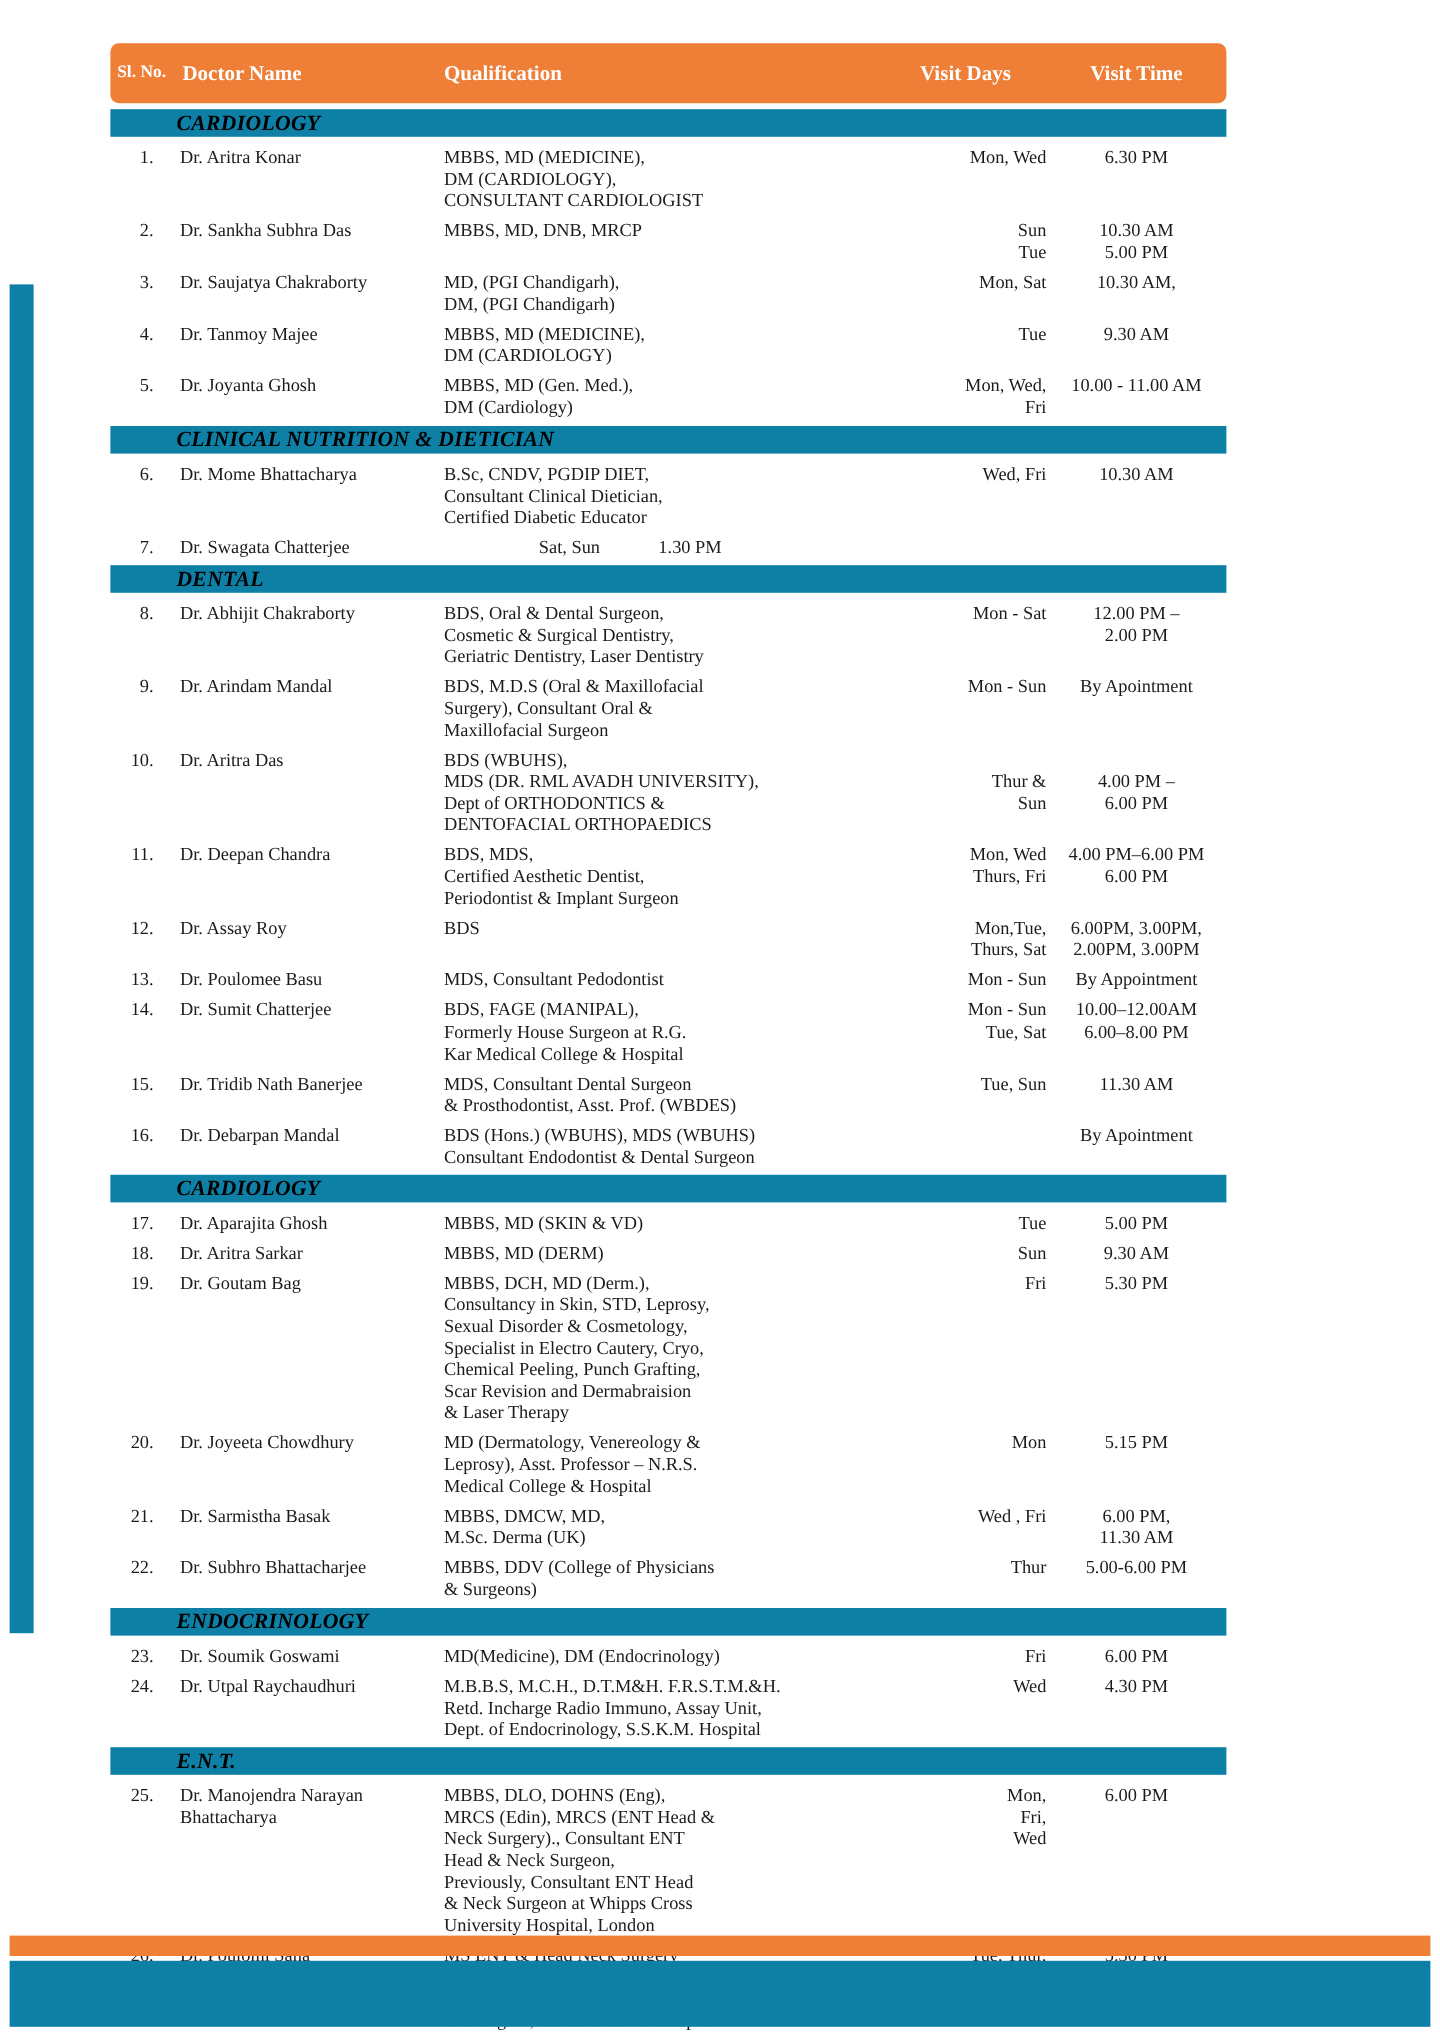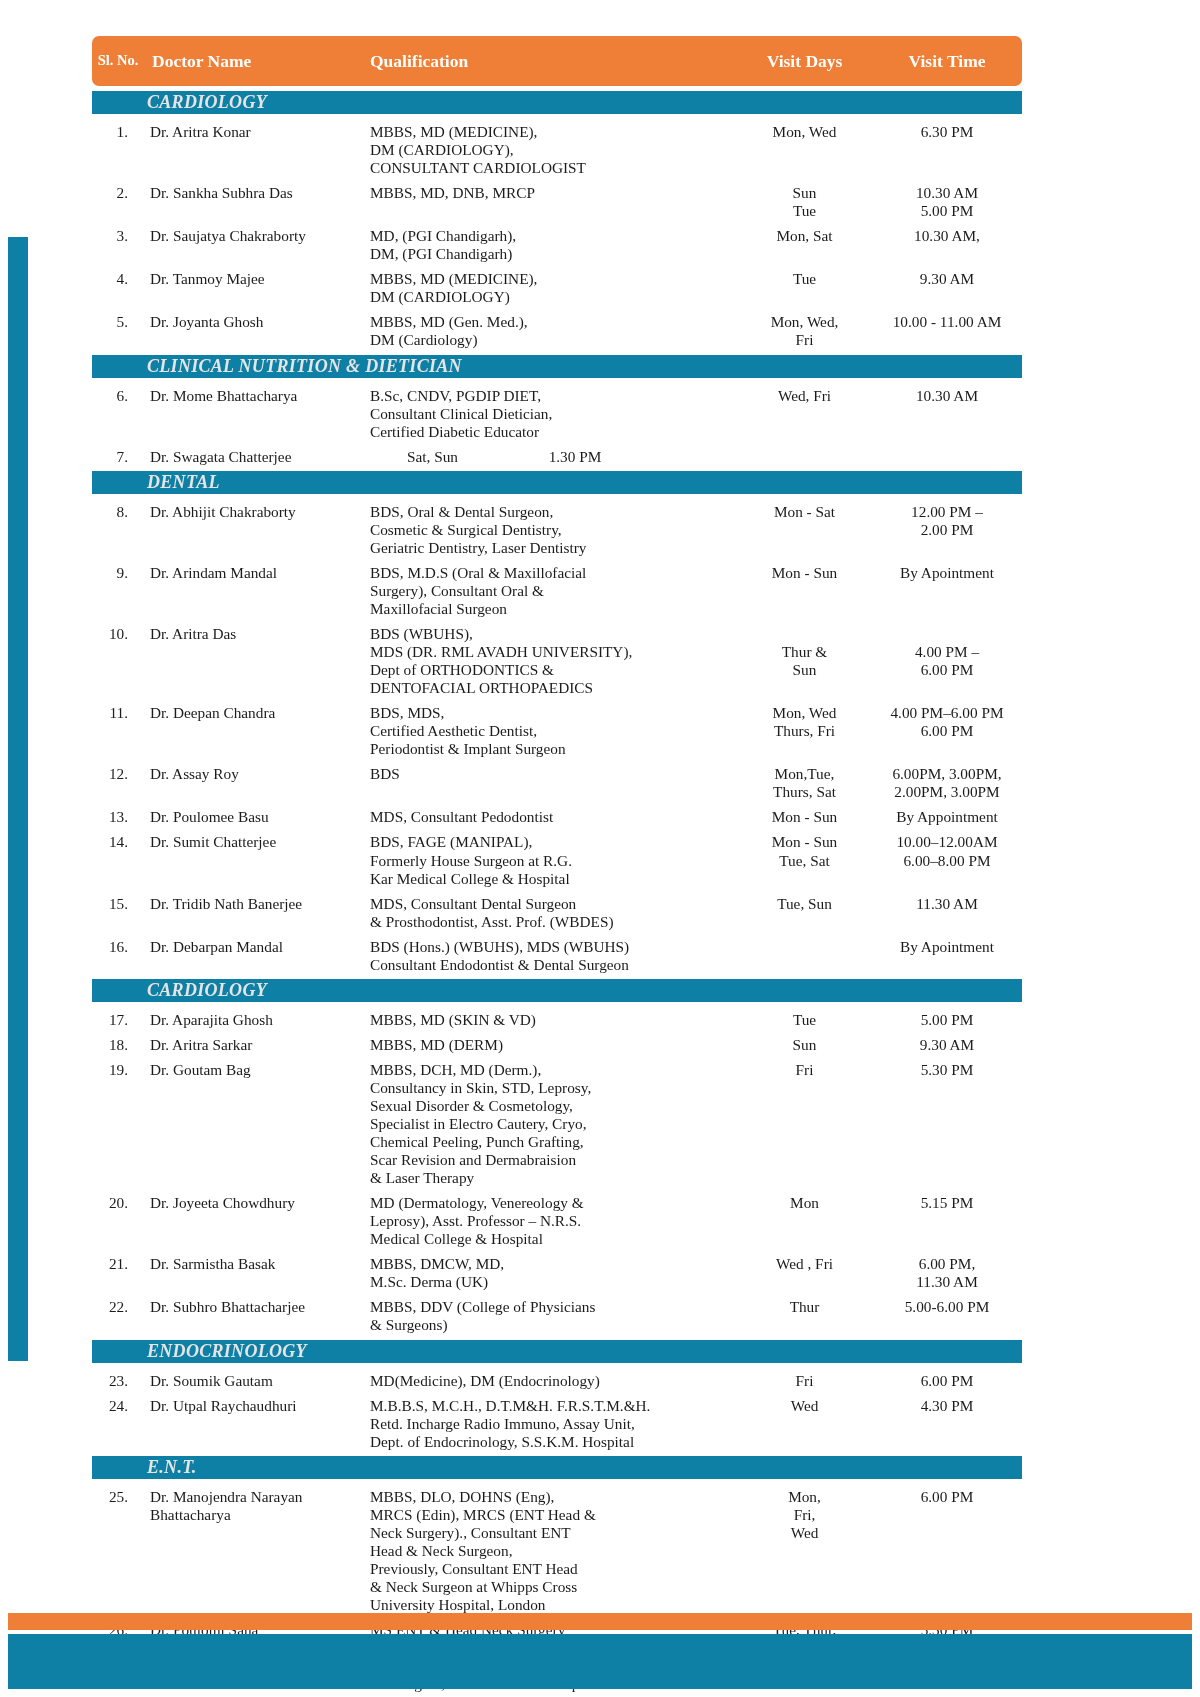--- a/index.html
+++ b/index.html
@@ -58,42 +58,42 @@
 
   
   .section-band {
     background: #0e7fa5;
     height: 23px;
     margin-top: 5px;
     display: flex;
     align-items: center;
   }
   .section-band .band-title {
-    color: #e5e5e5;
+    color: #000000;
     font-style: italic;
     font-weight: bold;
     font-size: 18px;
     letter-spacing: 0.3px;
     padding-left: 55px;
     white-space: nowrap;
   }
 
   
   .rows { padding-top: 2px; }
   .row {
     display: flex;
     align-items: flex-start;
     color: #1b1b1b;
     padding-top: 6px;
   }
   .cell { font-size: 15.3px; line-height: 1.18; }
   .c-sl   { width: 48px;  text-align: right; padding-right: 12px; padding-top: 1px; }
   .c-name { width: 225px; padding-left: 10px; padding-top: 1px; }
   .c-qual { flex: 1 1 auto; padding-left: 5px; padding-right: 6px; padding-top: 1px; }
-  .c-days { width: 135px; text-align: center; padding-top: 1px; }
+  .c-days { width: 135px; text-align: right; padding-top: 1px; }
   .c-time { width: 150px; text-align: center; padding-top: 1px; }
 
   .cell .ln { display: block; white-space: pre; }
   .row.align-mid .c-days,
   .row.align-mid .c-time { padding-top: 19px; }
 
   
   .footer-orange {
     position: absolute;
     left: 8px;
@@ -528,21 +528,21 @@
             </div>
           </div>
         </div>
         <div class="section-band">
           <div class="band-title">ENDOCRINOLOGY</div>
         </div>
         <div class="rows">
           <div class="row">
             <div class="cell c-sl">23.</div>
             <div class="cell c-name">
-              <span class="ln">Dr. Soumik Gautam</span>
+              <span class="ln">Dr. Soumik Goswami</span>
             </div>
             <div class="cell c-qual">
               <span class="ln">MD(Medicine), DM (Endocrinology)</span>
             </div>
             <div class="cell c-days">
               <span class="ln">Fri</span>
             </div>
             <div class="cell c-time">
               <span class="ln">6.00 PM</span>
             </div>

